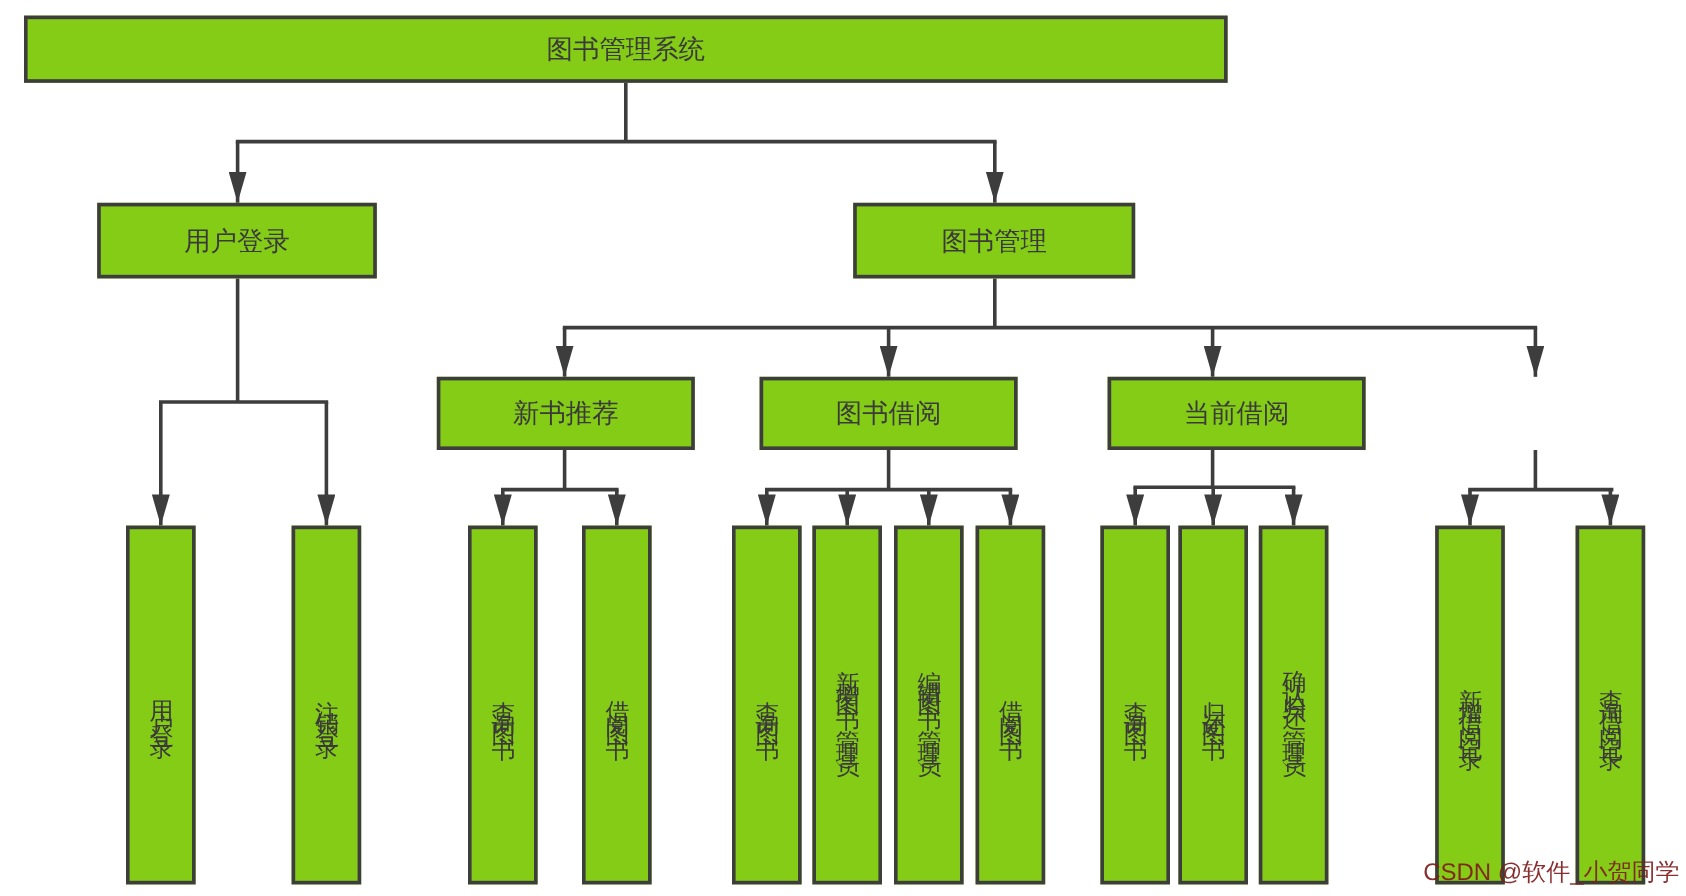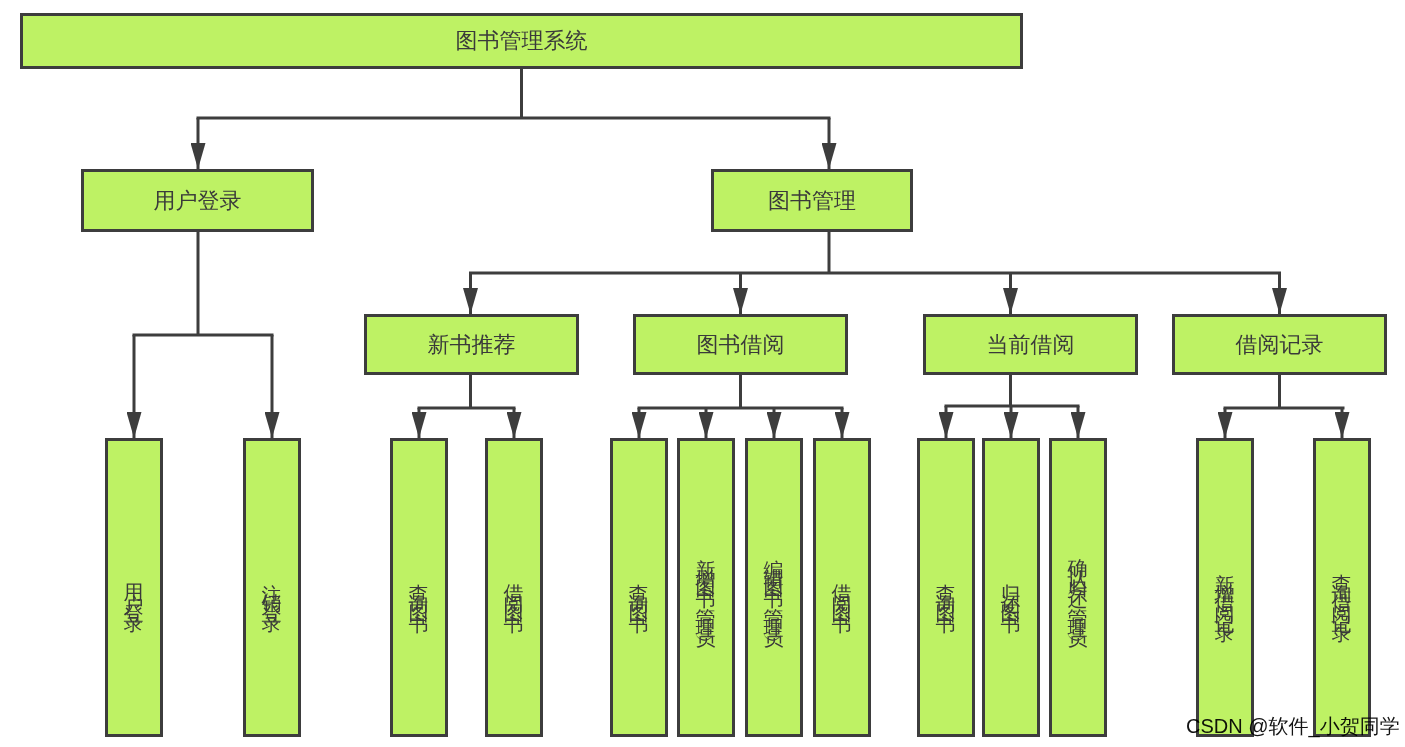--- a/index.html
+++ b/index.html
@@ -16,29 +16,29 @@
     overflow:hidden;
   }
   .connectors{
     position:absolute;left:0;top:0;width:1405px;height:747px;
     z-index:1;pointer-events:none;
   }
   .node{
     position:absolute;
     box-sizing:border-box;
     border:3px solid var(--line);
-    background:#bef264;
+    background:#84cc16;
     display:flex;align-items:center;justify-content:center;
     color:var(--text);
     z-index:2;
   }
   .node-root{left:20px;top:13px;width:1003px;height:56px;font-size:22px;}
   .node-l2{height:63px;top:169px;font-size:22px;}
   .node-user-login{left:81px;width:233px;}
-  .node-book-mgmt{left:711px;width:202px;}
+  .node-book-mgmt{left:711px;width:235px;}
   .node-l3{top:314px;height:61px;width:215px;font-size:22px;}
   .node-s0{left:364px;}
   .node-s1{left:633px;align-items:center;}
   .node-s2{left:903px;margin-left:20px;}
   .node-s3{left:1172px;}
   .leaf{top:438px;width:58px;height:299px;}
   .leaf .vtxt{
     writing-mode:vertical-rl;
     text-orientation:mixed;
     font-size:20px;
@@ -46,21 +46,21 @@
     line-height:1;
     white-space:nowrap;
   }
   .lf0{left:105px;}  .lf1{left:243px;}
   .lf2{left:390px;}  .lf3{left:485px;}
   .lf4{left:610px;}  .lf5{left:677px;}  .lf6{left:745px;}  .lf7{left:813px;}
   .lf8{left:917px;}  .lf9{left:982px;}  .lf10{left:1049px;}
   .lf11{left:1196px;}.lf12{left:1313px;}
   .watermark{
     position:absolute;left:1186px;top:713px;
-    font-size:20px;color:#000000;opacity:.92;
+    font-size:20px;color:#7f1d1d;opacity:.92;
     z-index:3;white-space:nowrap;
   }
 </style>
 </head>
 <body>
 
 <div class="stage">
 
   <svg class="connectors" viewBox="0 0 1405 747" xmlns="http://www.w3.org/2000/svg">
     <defs>
@@ -125,23 +125,20 @@
 
   <div class="node node-l3 node-s0">
     <span>新书推荐</span>
   </div>
   <div class="node node-l3 node-s1">
     <span>图书借阅</span>
   </div>
   <div class="node node-l3 node-s2">
     <span>当前借阅</span>
   </div>
-  <div class="node node-l3 node-s3">
-    <span>借阅记录</span>
-  </div>
 
   <div class="node leaf lf0">
     <span class="vtxt">用户登录</span>
   </div>
   <div class="node leaf lf1">
     <span class="vtxt">注销登录</span>
   </div>
 
   <div class="node leaf lf2">
     <span class="vtxt">查询图书</span>

